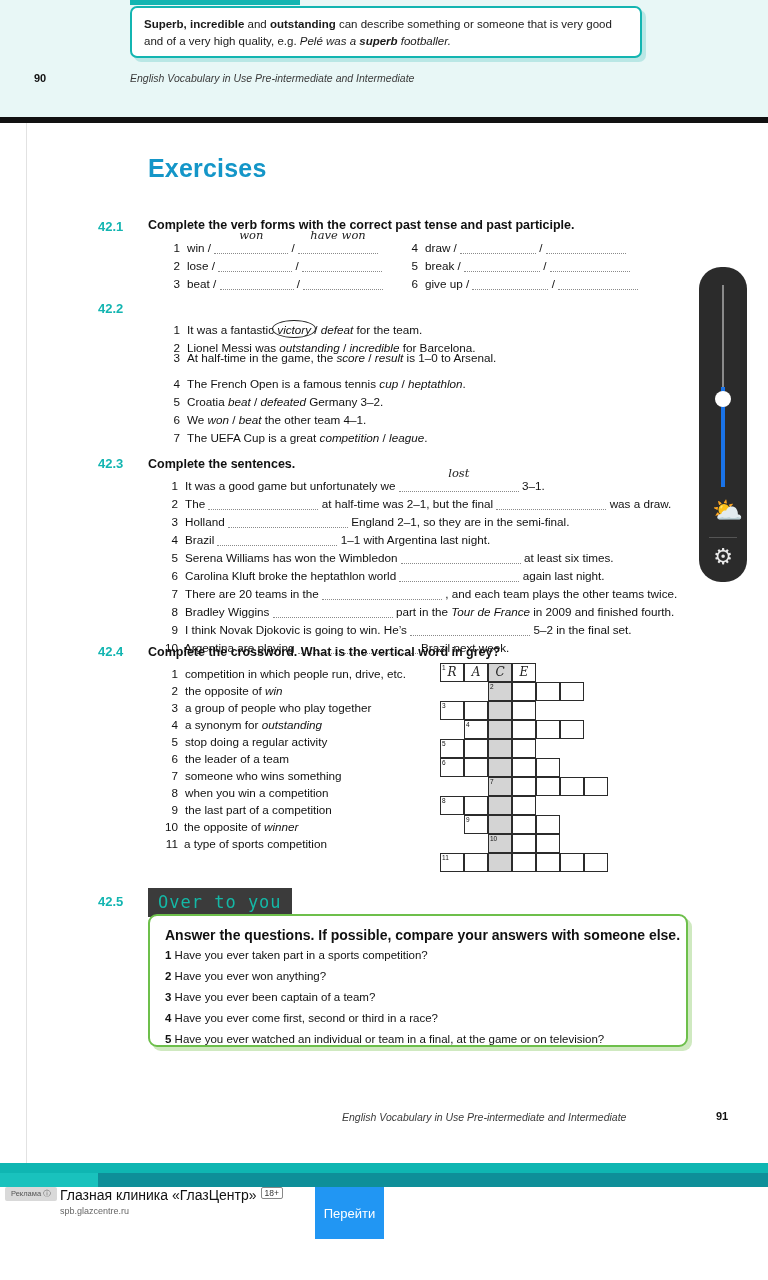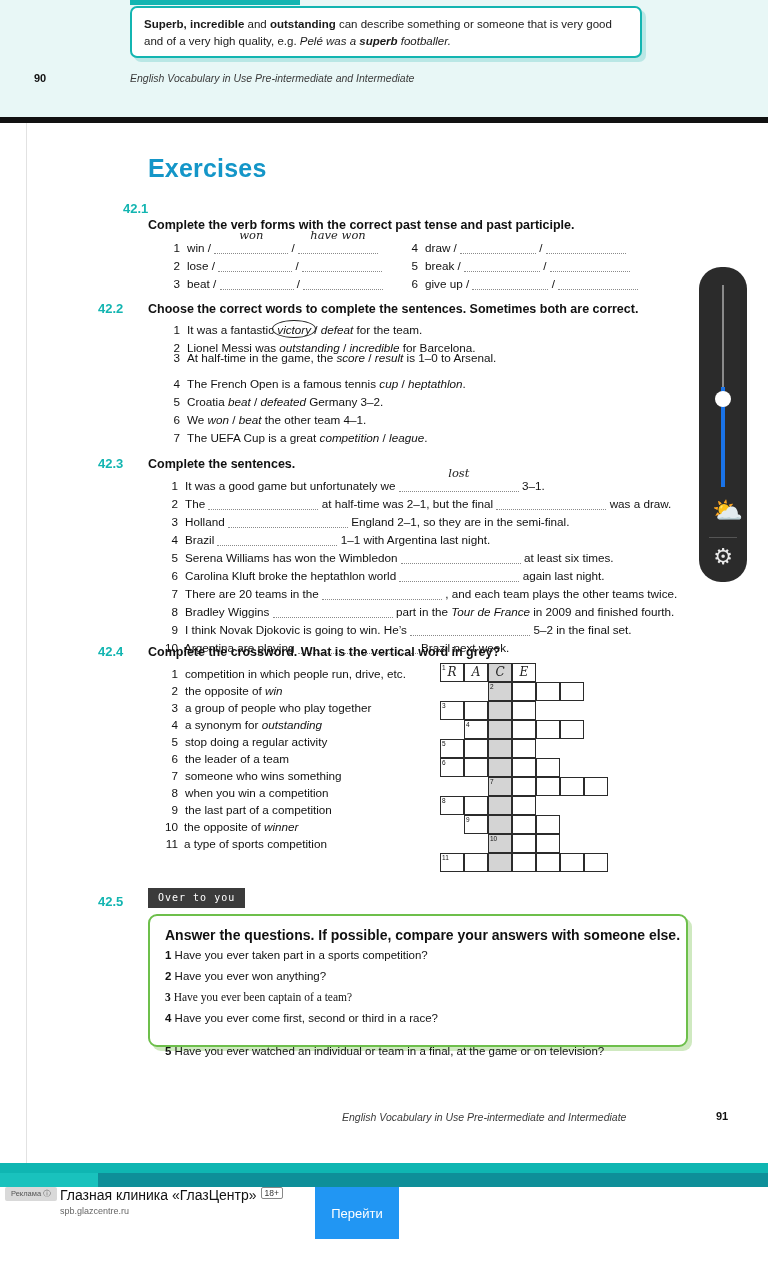--- a/index.html
+++ b/index.html
@@ -97,22 +97,22 @@
   .cwnum {
     position:absolute; font-size:6.5px; color:#111; left:1.5px; top:0.5px; line-height:7px;
   }
   .cwletter {
     position:absolute; width:24px; height:19px; line-height:19px; text-align:center;
     font-family:"DejaVu Serif", serif; font-style:italic; font-size:12px; color:#222;
   }
 
   
   .otybar {
-    position:absolute; background:#3b3b3b; color:#ffffff;
-    font-family:"DejaVu Sans Mono", monospace; font-size:10px;
+    position:absolute; background:#3b3b3b; color:#14b8a6;
+    font-family:"DejaVu Sans Mono", monospace; font-size:17px;
     padding:4px 10px 5px 10px; letter-spacing:1px;
   }
   .otybox {
     position:absolute; border:2.5px solid #6dbf4b; border-radius:9px; background:#fff;
     box-shadow: 4px 4px 0 0 #cfe9c0;
   }
   .otyhead { font-size:14px; font-weight:bold; color:#111; }
   .otyq { font-size:11.5px; color:#111; }
   .otyq b { font-weight:bold; }
 
@@ -135,21 +135,21 @@
   .adcard {
     position:absolute; left:60px; top:1187px; width:250px; height:52px;
   }
   .adtitle { font-size:14px; color:#111; }
   .adage {
     display:inline-block; border:1px solid #888; font-size:8.5px; padding:0 3px;
     vertical-align:4px; color:#333; margin-left:4px; border-radius:2px;
   }
   .adurl { font-size:9px; color:#666; margin-top:3px; }
   .adbtn {
-    position:absolute; left:315px; top:1187px; width:84px; height:52px;
+    position:absolute; left:315px; top:1187px; width:69px; height:52px;
     background:#2196f3; color:#fff; font-size:13px;
     display:flex; align-items:center; justify-content:center;
   }
 
   
   .remote {
     position:absolute; left:699px; top:267px; width:48px; height:315px;
     background:#2b2b2b; border-radius:22px;
   }
   .remote .track {
@@ -184,21 +184,21 @@
   </div>
   <div class="page-num-left">90</div>
   <div class="run-head">English Vocabulary in Use Pre-intermediate and Intermediate</div>
 </div>
 <div class="blackbar"></div>
 
 <div class="page">
   <div class="leftrule"></div>
   <h1 class="exercises">Exercises</h1>
 
-  <div class="secnum" style="left:98px; top:78px;margin-left:25px;">42.1</div>
+  <div class="secnum" style="left:98px; top:96px;">42.1</div>
   <div class="sechead" style="left:148px; top:95px;">Complete the verb forms with the correct past tense and past participle.</div>
 
   <div class="item" style="left:166px; top:118px;">
     <span class="num">1</span><span>win /</span>
     <span class="handslot" style="width:74px;"><span class="hand">won</span><span class="dots" style="width:74px;"></span></span> /
     <span class="handslot" style="width:80px;"><span class="hand">have won</span><span class="dots" style="width:80px;"></span></span>
   </div>
   <div class="item" style="left:166px; top:136px;">
     <span class="num">2</span><span>lose /</span>
     <span class="dots" style="width:74px;"></span> /
@@ -220,21 +220,20 @@
     <span class="dots" style="width:76px;"></span> /
     <span class="dots" style="width:80px;"></span>
   </div>
   <div class="item" style="left:404px; top:154px;">
     <span class="num">6</span><span>give up /</span>
     <span class="dots" style="width:76px;"></span> /
     <span class="dots" style="width:80px;"></span>
   </div>
 
   <div class="secnum" style="left:98px; top:178px;">42.2</div>
-  <div class="sechead" style="left:148px; top:179px;">Choose the correct words to complete the sentences. Sometimes both are correct.</div>
 
   <div class="item" style="left:166px; top:200px;">
     <span class="num">1</span><span>It was a fantastic </span><span class="circled">victory</span><span> / </span><i>defeat</i><span> for the team.</span>
   </div>
   <div class="item" style="left:166px; top:218px;">
     <span class="num">2</span><span>Lionel Messi was </span><i>outstanding</i> / <i>incredible</i><span> for Barcelona.</span>
   </div>
   <div class="item" style="left:166px; top:228px;">
     <span class="num">3</span><span>At half-time in the game, the </span><i>score</i> / <i>result</i><span> is 1–0 to Arsenal.</span>
   </div>
@@ -377,23 +376,23 @@
     <div class="cwcell" style="left:144px; top:190px;"></div>
     <div class="cwnum" style="left:2px; top:191px;">11</div>
   </div>
 
   <div class="secnum" style="left:98px; top:771px;">42.5</div>
   <div class="otybar" style="left:148px; top:765px;">Over to you</div>
   <div class="otybox" style="left:148px; top:791px; width:540px; height:133px;">
     <div class="otyhead" style="position:absolute; left:15px; top:11px;">Answer the questions. If possible, compare your answers with someone else.</div>
     <div class="otyq" style="position:absolute; left:15px; top:33px;"><b>1</b> <span>Have you ever taken part in a sports competition?</span></div>
     <div class="otyq" style="position:absolute; left:15px; top:54px;"><b>2</b> <span>Have you ever won anything?</span></div>
-    <div class="otyq" style="position:absolute; left:15px; top:75px;font-family:Liberation Serif, serif;"><b>3</b> <span>Have you ever been captain of a team?</span></div>
+    <div class="otyq" style="position:absolute; left:15px; top:75px;"><b>3</b> <span>Have you ever been captain of a team?</span></div>
     <div class="otyq" style="position:absolute; left:15px; top:96px;"><b>4</b> <span>Have you ever come first, second or third in a race?</span></div>
-    <div class="otyq" style="position:absolute; left:15px; top:129px;"><b>5</b> <span>Have you ever watched an individual or team in a final, at the game or on television?</span></div>
+    <div class="otyq" style="position:absolute; left:15px; top:117px;"><b>5</b> <span>Have you ever watched an individual or team in a final, at the game or on television?</span></div>
   </div>
 
   <div class="foot-run" style="left:342px; top:988px;">English Vocabulary in Use Pre-intermediate and Intermediate</div>
   <div class="foot-num" style="left:716px; top:987px;">91</div>
 </div>
 
 <div class="botteal"></div>
 <div class="botdark"></div>
 <div class="botteal2"></div>
 <div class="adwrap"></div>

